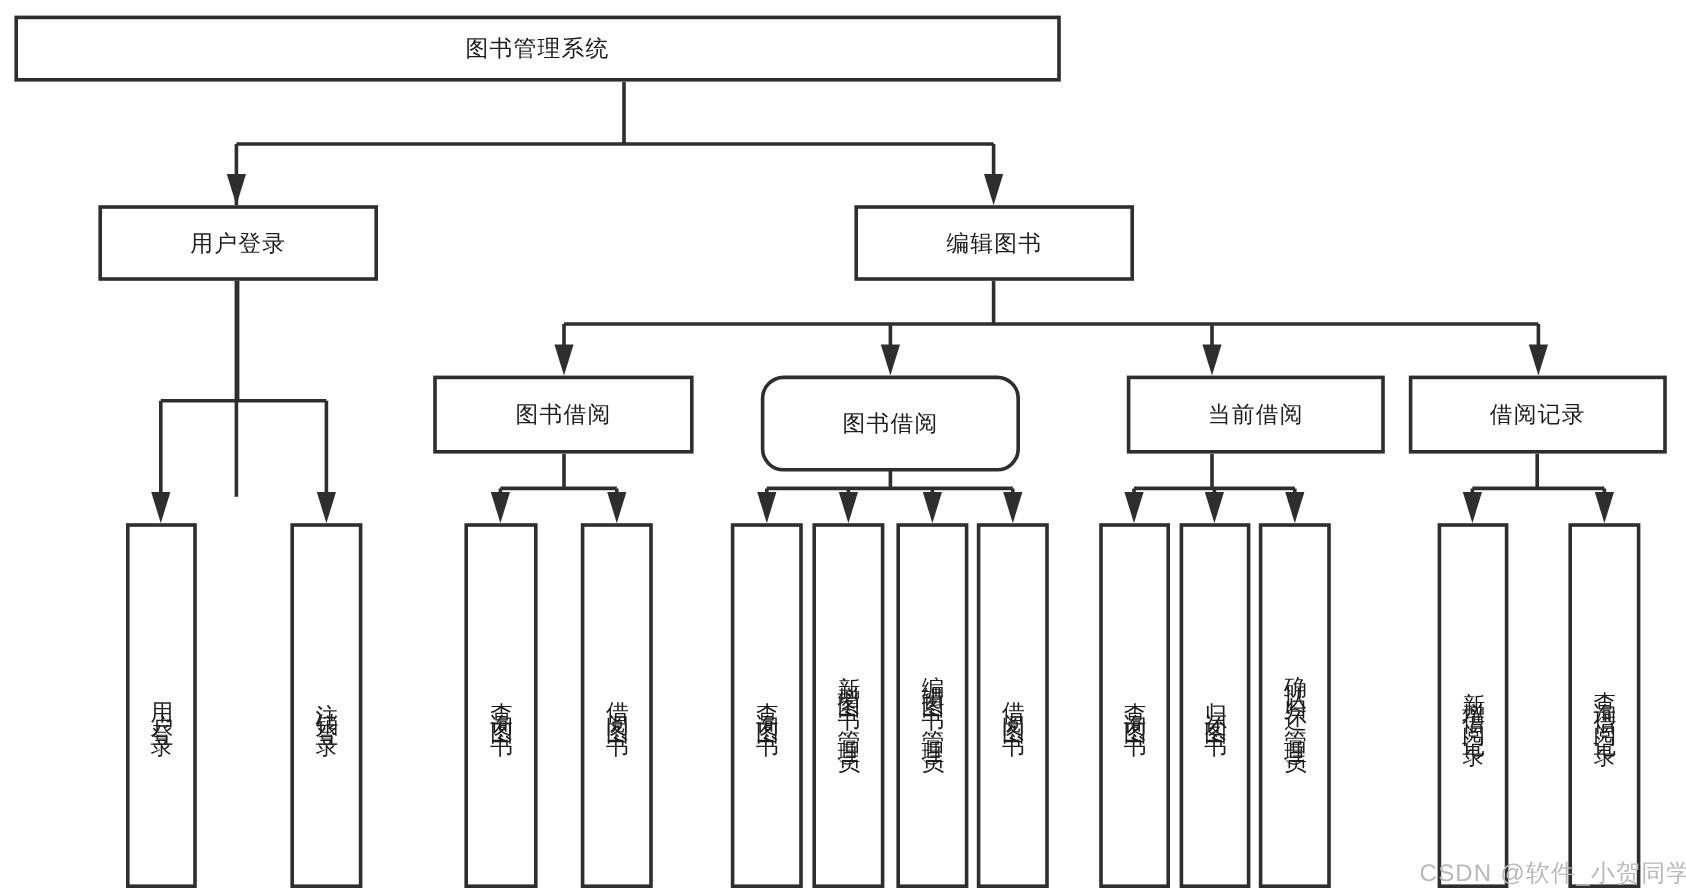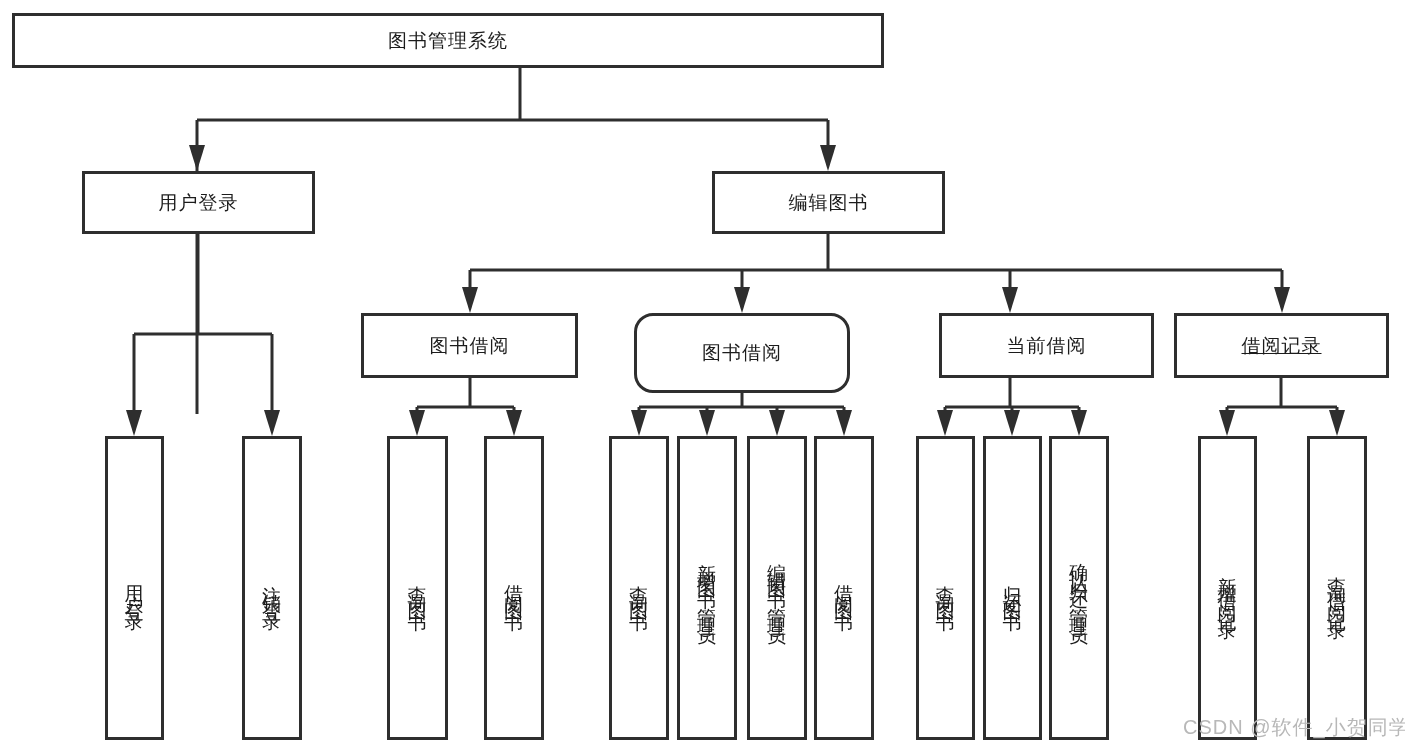--- a/index.html
+++ b/index.html
@@ -101,21 +101,21 @@
 
   <div class="box" style="left:361px; top:313px; width:217px; height:65px;">
     <span class="lbl">图书借阅</span>
   </div>
   <div class="box" style="left:634px; top:313px; width:216px; height:80px;border-radius:19px;">
     <span class="lbl">图书借阅</span>
   </div>
   <div class="box" style="left:903px; top:313px; width:215px; height:65px;margin-left:36px;">
     <span class="lbl">当前借阅</span>
   </div>
-  <div class="box" style="left:1174px; top:313px; width:215px; height:65px;text-decoration:underline;">
+  <div class="box" style="left:1174px; top:313px; width:215px; height:65px;">
     <span class="lbl">借阅记录</span>
   </div>
 
   <div class="box" style="left:105px; top:436px; width:59px; height:304px;">
     <span class="lbl v">用户登录</span>
   </div>
   <div class="box" style="left:242px; top:436px; width:60px; height:304px;">
     <span class="lbl v">注销登录</span>
   </div>
 

